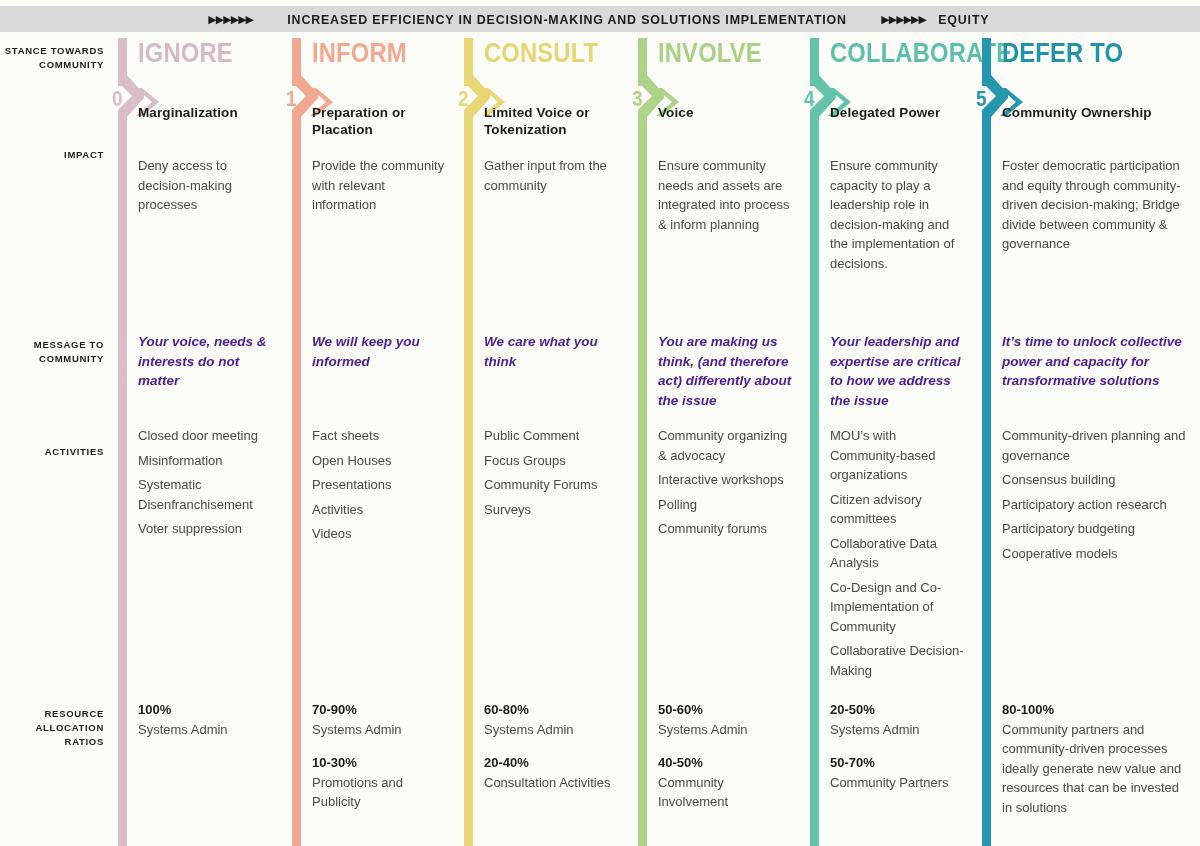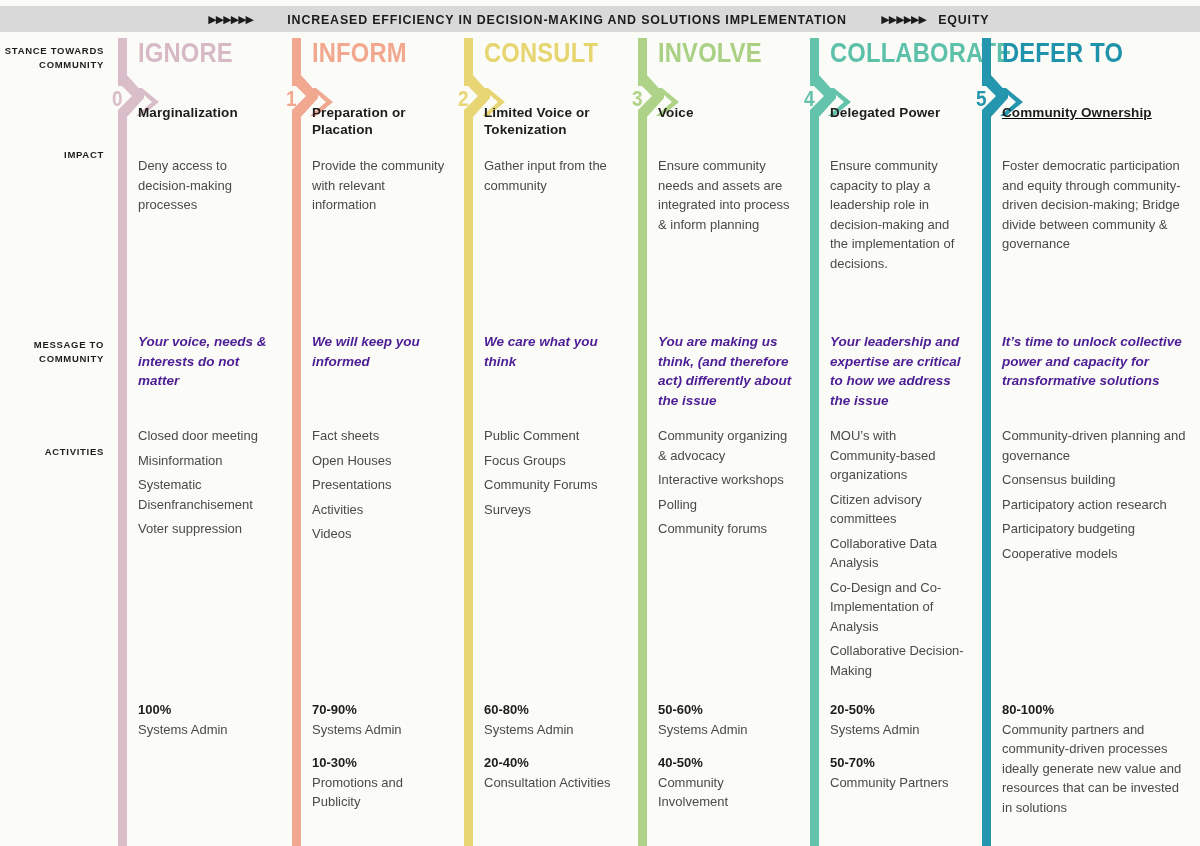--- a/index.html
+++ b/index.html
@@ -125,20 +125,21 @@
     <span class="banner-text">INCREASED EFFICIENCY IN DECISION-MAKING AND SOLUTIONS IMPLEMENTATION</span>
     <span class="arrows">▶▶▶▶▶▶</span>
     <span class="banner-text">EQUITY</span>
   </div>
 
   <div class="rowlabels">
     <div class="rowlabel" style="top:44px;">STANCE TOWARDS COMMUNITY</div>
     <div class="rowlabel" style="top:148px;">IMPACT</div>
     <div class="rowlabel" style="top:338px;">MESSAGE TO COMMUNITY</div>
     <div class="rowlabel" style="top:445px;">ACTIVITIES</div>
+    <div class="rowlabel" style="top:707px;">RESOURCE ALLOCATION RATIOS</div>
   </div>
 
   <div class="cols" id="cols">
       <div class="col" style="left: 112px; width: 172px;">
         <div class="bar" style="background: rgb(217, 189, 201); top: 78px; height: 730px;"></div>
         <div class="chev">
           <svg width="54" height="80" viewBox="0 0 54 80">
             <rect x="6" y="0" width="9" height="48" fill="#d9bdc9"></rect>
             <path d="M6,44 L20,58 L6,72 L6,80 L14,80 L32,60 L32,56 L14,36 L6,36 Z" fill="#d9bdc9"></path>
             <path d="M24,50 L40,64 L24,78 L30,78 L47,64 L30,50 Z" fill="#d9bdc9"></path>
@@ -306,21 +307,21 @@
           <div class="goal-text">Ensure community capacity to play a leadership role in decision-making and the implementation of decisions.</div>
         </div>
         <div class="cell message" style="width: 134px;">
           <div class="message-text">Your leadership and expertise are critical to how we address the issue</div>
         </div>
         <div class="cell activities" style="width: 134px;">
           <ul class="act-list">
             <li>MOU’s with Community-based organizations</li>
             <li>Citizen advisory committees</li>
             <li>Collaborative Data Analysis</li>
-            <li>Co-Design and Co-Implementation of Analysis</li>
+            <li>Co-Design and Co-Implementation of Community</li>
             <li>Collaborative Decision-Making</li>
           </ul>
         </div>
         <div class="cell ratios" style="width: 134px;">
           <div class="ratio-block">
             <div class="ratio-pct">20-50%</div>
             <div class="ratio-label">Systems Admin</div>
           </div>
           <div class="ratio-block">
             <div class="ratio-pct">50-70%</div>
@@ -332,21 +333,21 @@
         <div class="bar" style="background: rgb(36, 150, 173); top: 78px; height: 730px;"></div>
         <div class="chev">
           <svg width="54" height="80" viewBox="0 0 54 80">
             <rect x="6" y="0" width="9" height="48" fill="#2496ad"></rect>
             <path d="M6,44 L20,58 L6,72 L6,80 L14,80 L32,60 L32,56 L14,36 L6,36 Z" fill="#2496ad"></path>
             <path d="M24,50 L40,64 L24,78 L30,78 L47,64 L30,50 Z" fill="#2496ad"></path>
           </svg>
         </div>
         <div class="stepnum" style="color: rgb(36, 150, 173);">5</div>
         <div class="coltitle" style="color: rgb(31, 147, 171);">DEFER TO</div>
-        <div class="cell impact" style="width: 186px; text-decoration: underline;">
+        <div class="cell impact" style="width: 186px;">
           <div class="impact-title">Community Ownership</div>
         </div>
         <div class="cell goals" style="width: 186px;">
           <div class="goal-text">Foster democratic participation and equity through community-driven decision-making; Bridge divide between community &amp; governance</div>
         </div>
         <div class="cell message" style="width: 186px;">
           <div class="message-text">It’s time to unlock collective power and capacity for transformative solutions</div>
         </div>
         <div class="cell activities" style="width: 186px;">
           <ul class="act-list">

